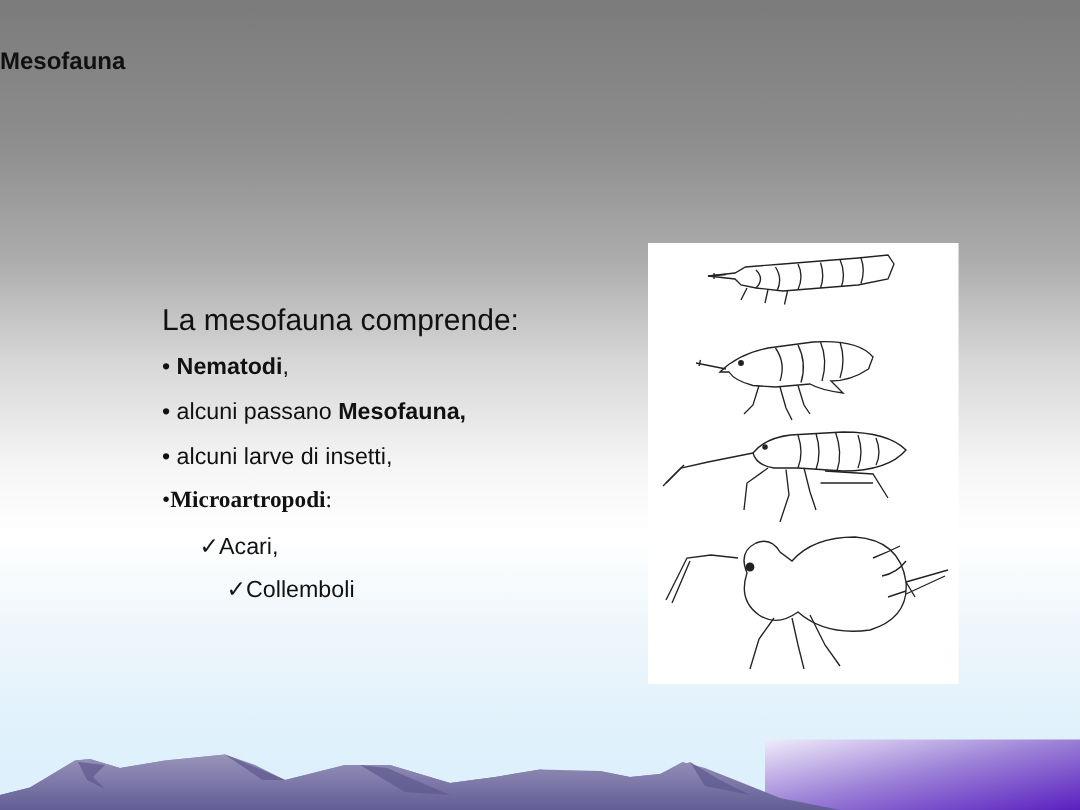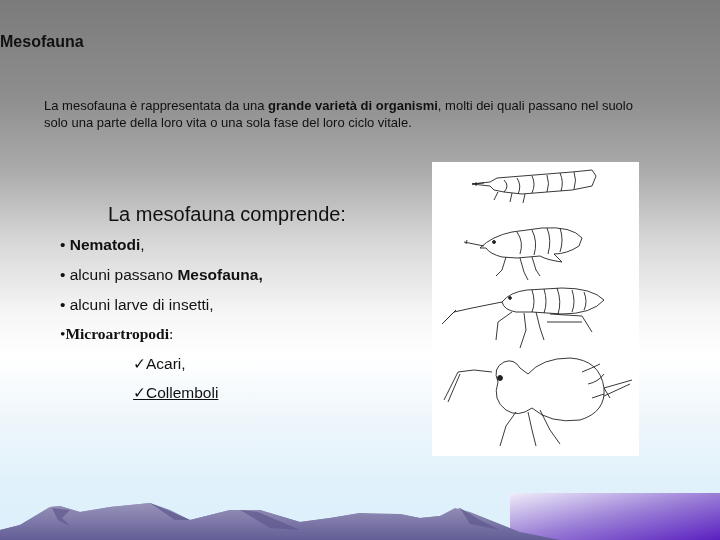--- a/index.html
+++ b/index.html
@@ -16,47 +16,46 @@
     .intro {
       position: absolute; left: 44px; top: 97px; width: 610px;
       font-size: 13px; line-height: 17px; color: #111;
     }
     .intro b { font-weight: bold; }
     .subhead {
       position: absolute; left: 108px; top: 203px;
       font-size: 20px; color: #111;
     }
     .list { position: absolute; left: 60px; top: 236px; font-size: 15.5px; color: #111; }
-    .li { position: absolute; white-space: nowrap; }
+    .li { position: absolute; white-space: nowrap; margin-left: 48px; }
     .li b { font-weight: bold; }
     .check { position: absolute; white-space: nowrap; }
     .figure {
       position: absolute; left: 432px; top: 162px; width: 207px; height: 294px;
       background: #ffffff;
     }
     .figure svg { width: 100%; height: 100%; }
     .mountains { position: absolute; left: 0; top: 470px; width: 720px; height: 70px; }
   </style>
 </head>
 <body>
 
 <div class="slide">
   <div class="title">Mesofauna</div>
 
-  <div class="intro"><span>La mesofauna è rappresentata da una </span><b>grande varietà di organismi</b><span>, molti dei quali passano nel suolo solo una parte della loro vita o una sola fase del loro ciclo vitale.</span></div>
 
   <div class="subhead">La mesofauna comprende:</div>
 
   <div class="list">
     <div class="li" style="top:0px;left:0px;"><span>• </span><b>Nematodi</b><span>,</span></div>
     <div class="li" style="top:30px;left:0px;"><span>• </span><span>alcuni passano </span><b>Mesofauna,</b></div>
     <div class="li" style="top:60px;left:0px;"><span>• </span><span>alcuni larve di insetti,</span></div>
     <div class="li" style="top:89px;left:0px;font-family:Liberation Serif, serif;"><span>•</span><b>Microartropodi</b><span>:</span></div>
     <div class="check" style="top:119px;left:73px;"><span>✓</span><span>Acari,</span></div>
-    <div class="check" style="top:148px;left:73px;text-decoration:underline;"><span>✓</span><span>Collemboli</span></div>
+    <div class="check" style="top:148px;left:91px;"><span>✓</span><span>Collemboli</span></div>
   </div>
 
   <div class="figure">
     <svg viewBox="0 0 207 294" fill="none" stroke="#222" stroke-width="0.9">
 
       <path d="M40 22 L58 20 L65 16 L90 14 L115 12 L140 10 L160 8 L164 14 L160 24 L140 28 L115 30 L90 32 L72 30 L62 28 L58 24 Z"></path>
       <path d="M72 18 Q78 24 72 30 M85 16 Q90 24 86 32 M100 14 Q104 22 100 31 M115 13 Q118 22 115 30 M128 11 Q132 20 129 29 M142 10 Q145 18 142 27"></path>
       <path d="M40 22 L52 21 M44 20 L44 24"></path>
       <path d="M66 30 L62 38 M80 31 L78 40 M93 32 L91 41"></path>
 

